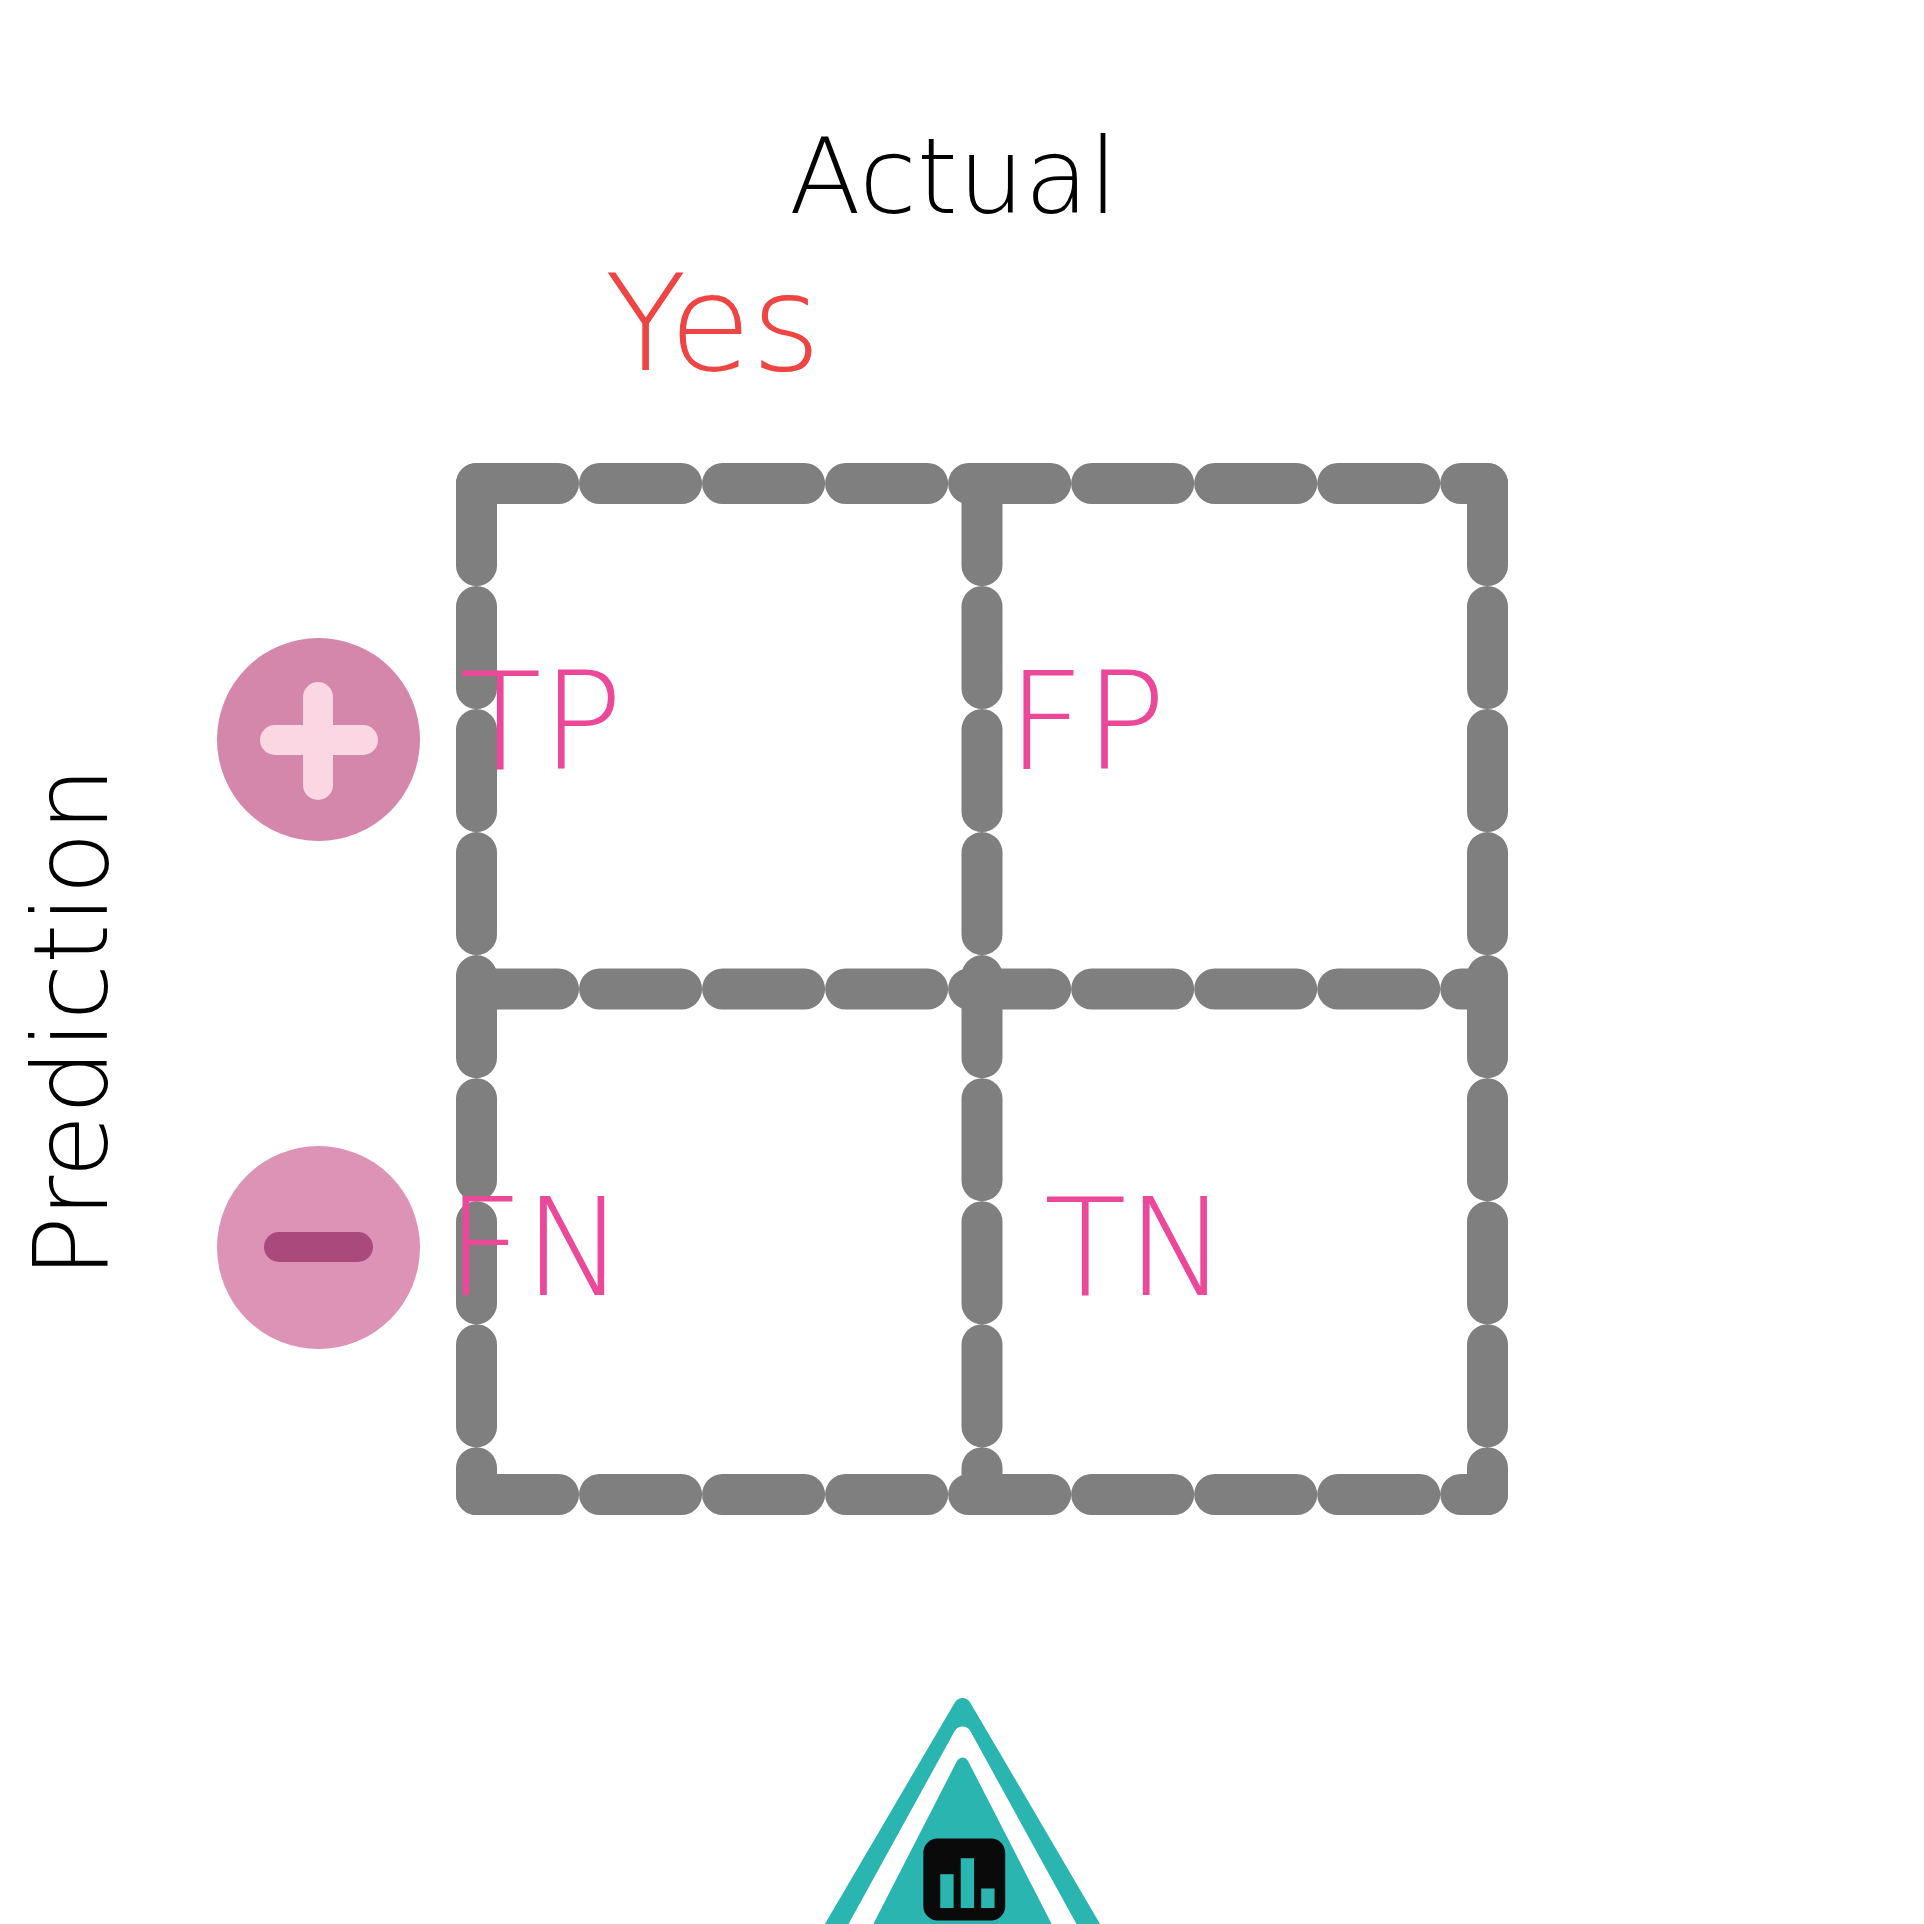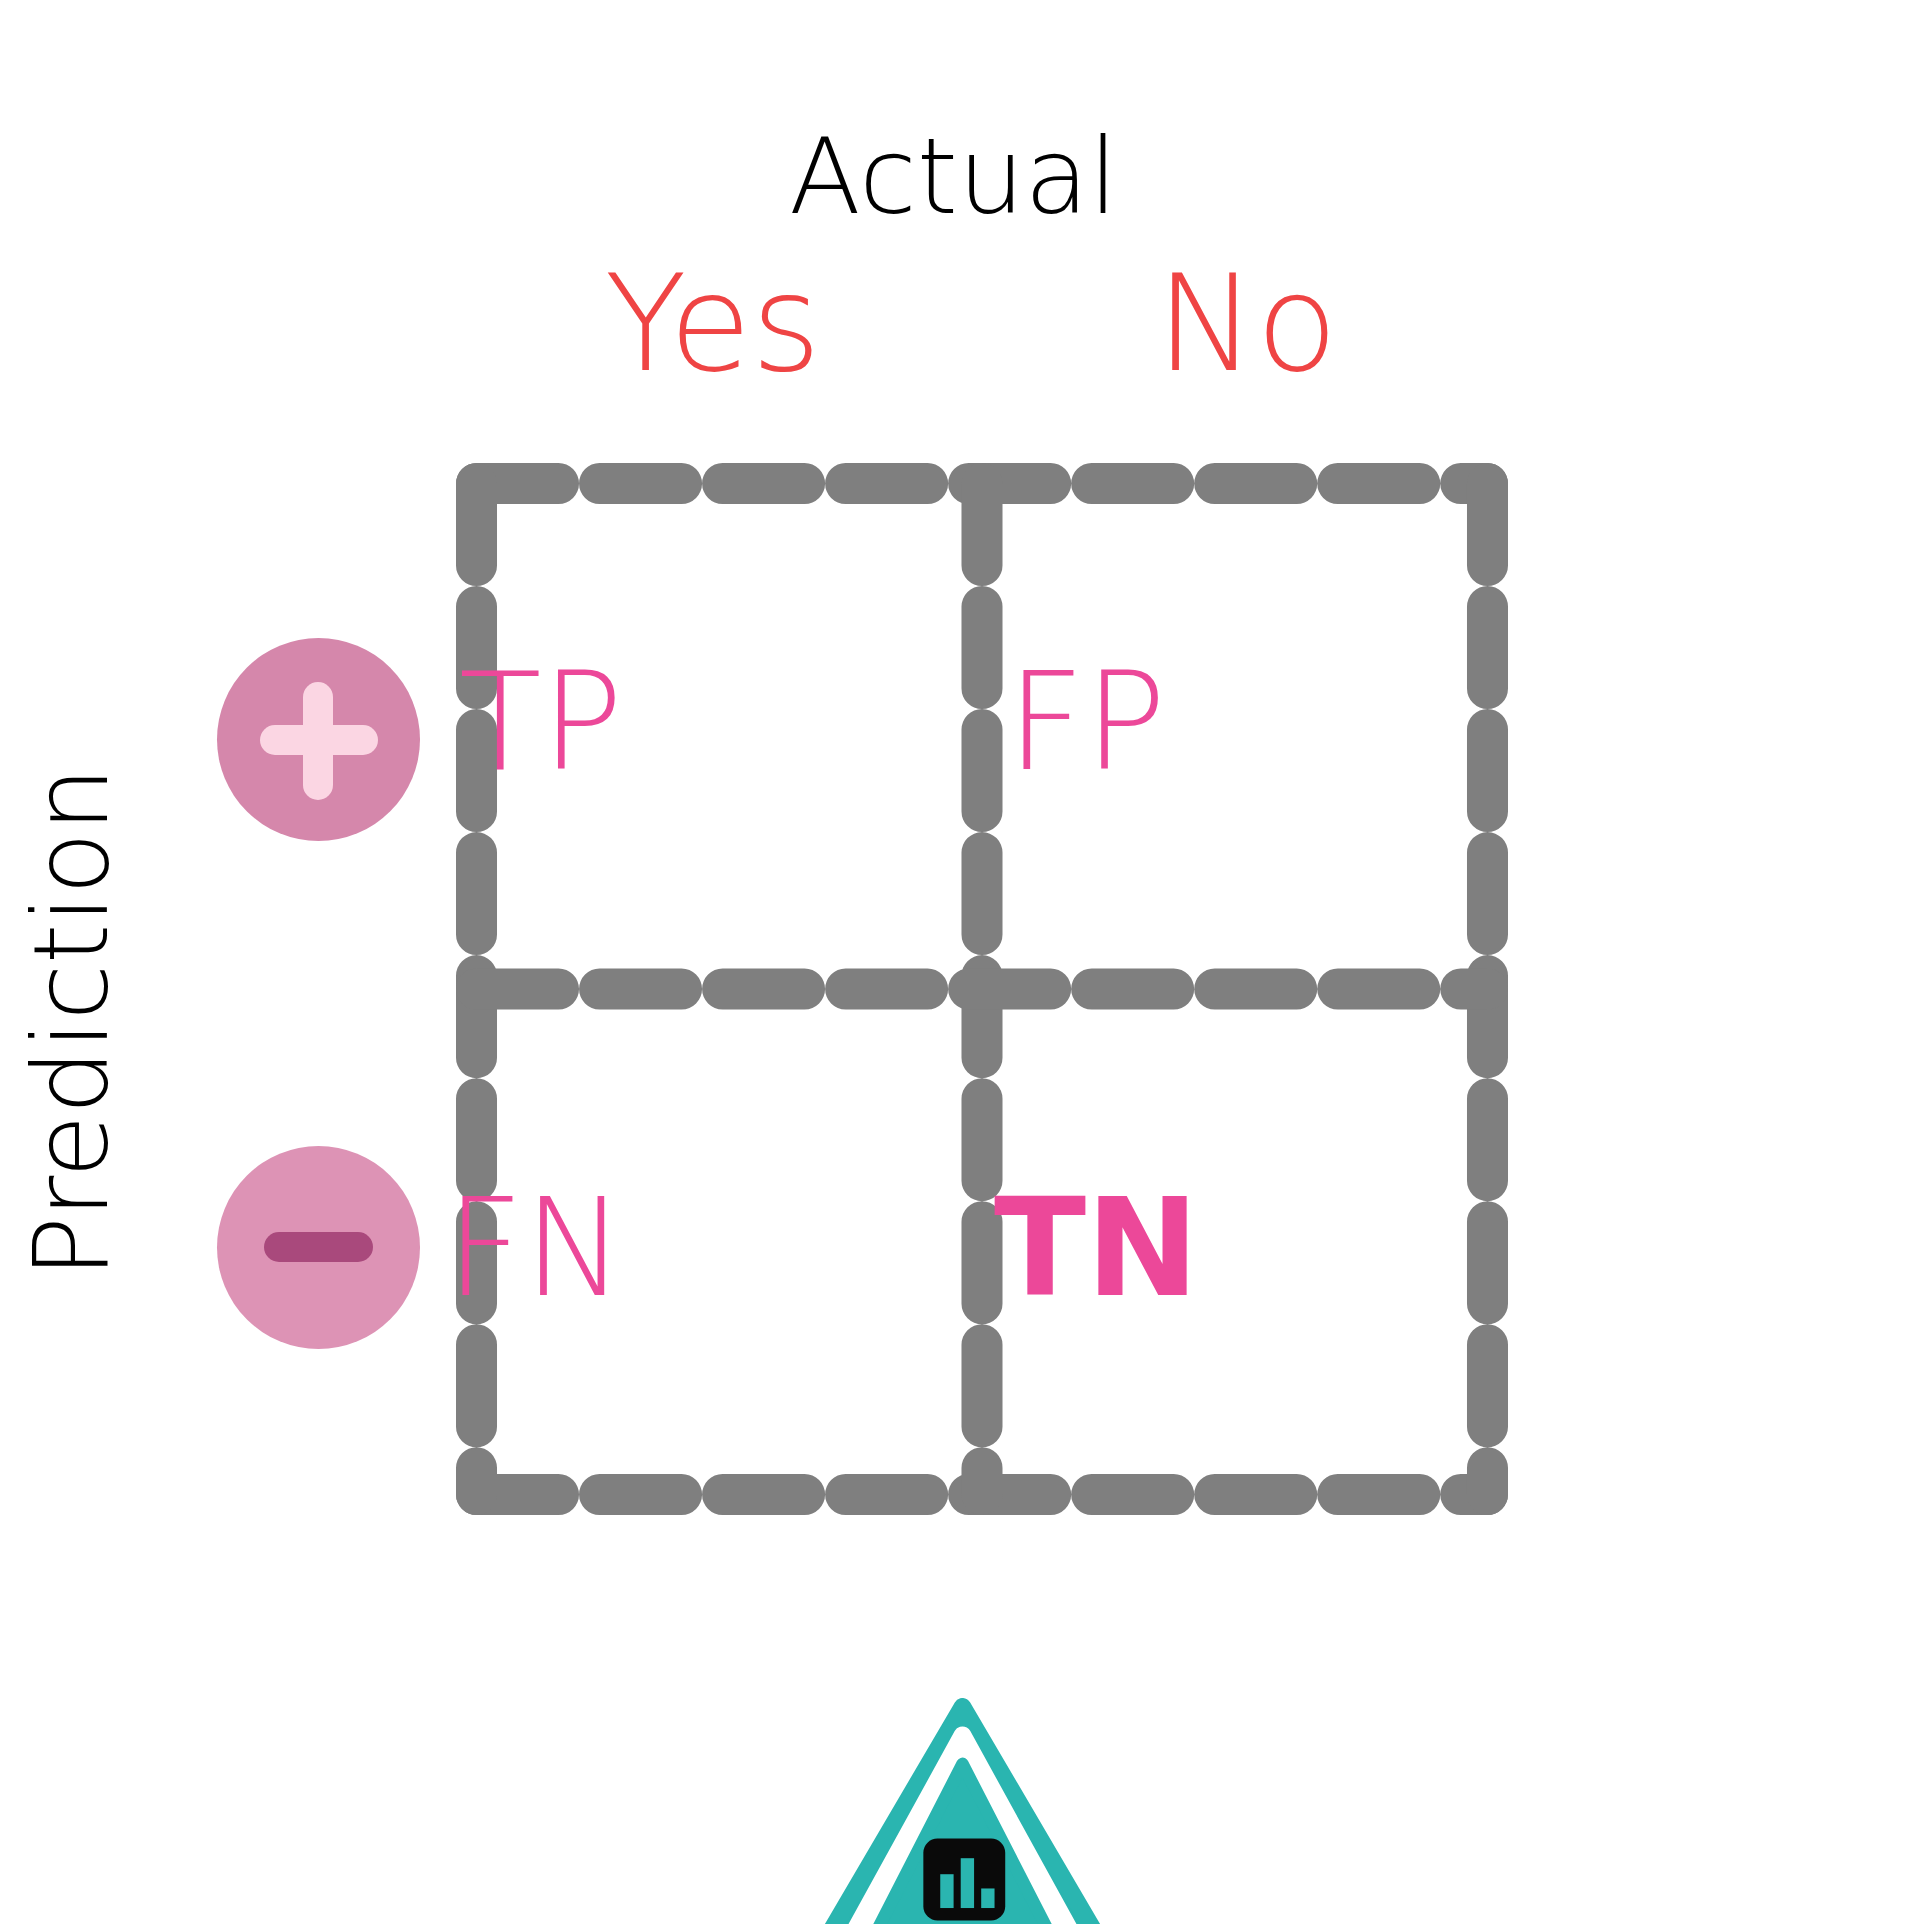--- a/index.html
+++ b/index.html
@@ -128,41 +128,40 @@
     font-size: 135px;
     font-weight: 300;
     color: #ec4899;
     line-height: 1;
     text-align: left;
     white-space: nowrap;
   }
   .cell-label.tp { left: 459px;  top: 655px;  width: 356px; }
   .cell-label.fp { left: 1007px; top: 655px;  width: 356px; }
   .cell-label.fn { left: 446px;  top: 1181px; width: 356px; }
-  .cell-label.tn { left: 994px; top: 1181px; width: 356px; font-weight: bold; }
+  .cell-label.tn { left: 1044px; top: 1181px; width: 356px; }
 
   
   #logo {
     position: absolute;
     left: 802px;
     top: 1698px;
     width: 321px;
     height: 267px;
   }
   #logo svg { display: block; }
 </style>
 </head>
 <body>
 
 <div id="stage">
 
   <div class="actual-label">Actual</div>
 
   <div class="col-label yes">Yes</div>
-  <div class="col-label no">No</div>
 
   <div class="prediction-label">Prediction</div>
 
   <div class="badge plus">
     <div class="glyph-h"></div>
     <div class="glyph-v"></div>
   </div>
 
   <div class="badge minus">
     <div class="glyph-h"></div>

